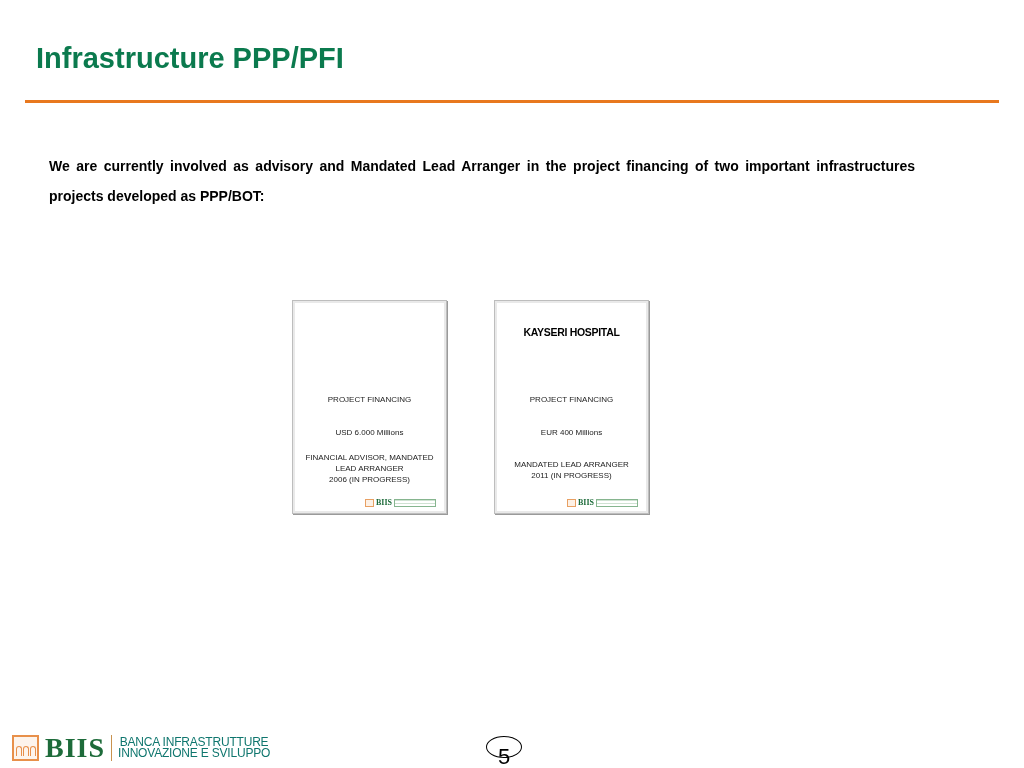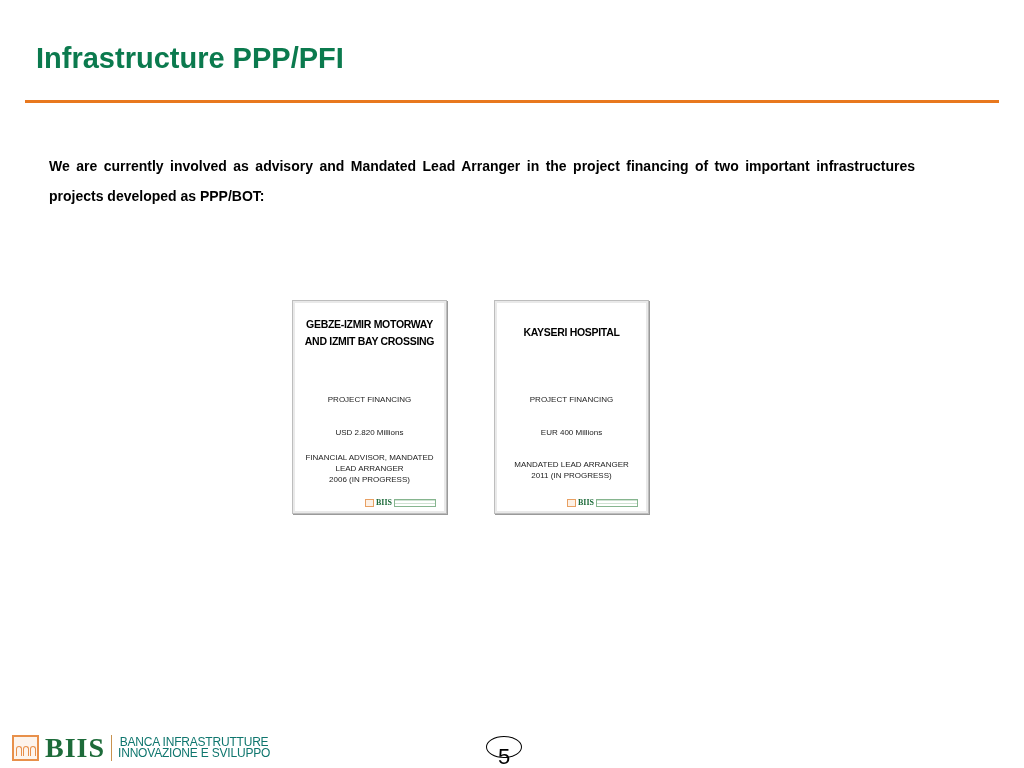--- a/index.html
+++ b/index.html
@@ -102,26 +102,22 @@
   </style>
 </head>
 <body>
 
 <div class="title">Infrastructure PPP/PFI</div>
 <div class="rule"></div>
 
 <p class="intro">We are currently involved as advisory and Mandated Lead Arranger in the project financing of two important infrastructures projects developed as PPP/BOT:</p>
 
 <div class="card c1">
-  <div class="card-title">
-    <div>GEBZE-IZMIR MOTORWAY</div>
-    <div>AND IZMIT BAY CROSSING</div>
-  </div>
   <div class="card-type">PROJECT FINANCING</div>
-  <div class="card-amount">USD 2.820 Millions</div>
+  <div class="card-amount">USD 6.000 Millions</div>
   <div class="card-role">
     <div>FINANCIAL ADVISOR, MANDATED</div>
     <div>LEAD ARRANGER</div>
     <div>2006 (IN PROGRESS)</div>
   </div>
   <div class="card-logo">
     <span class="mini-mark"></span>
     <span class="mini-biis">BIIS</span>
     <span class="mini-text"></span>
   </div>

